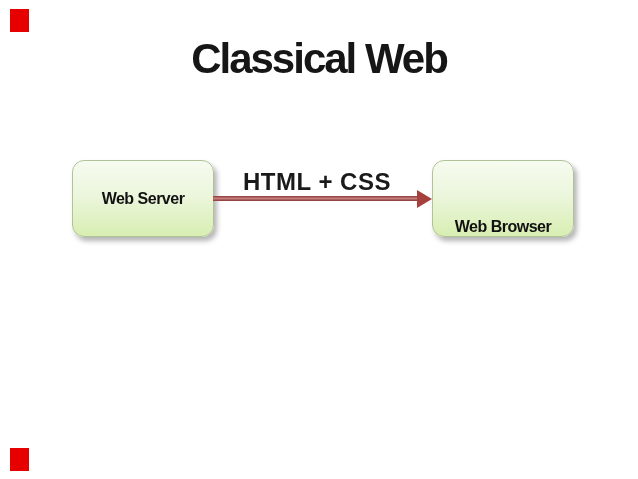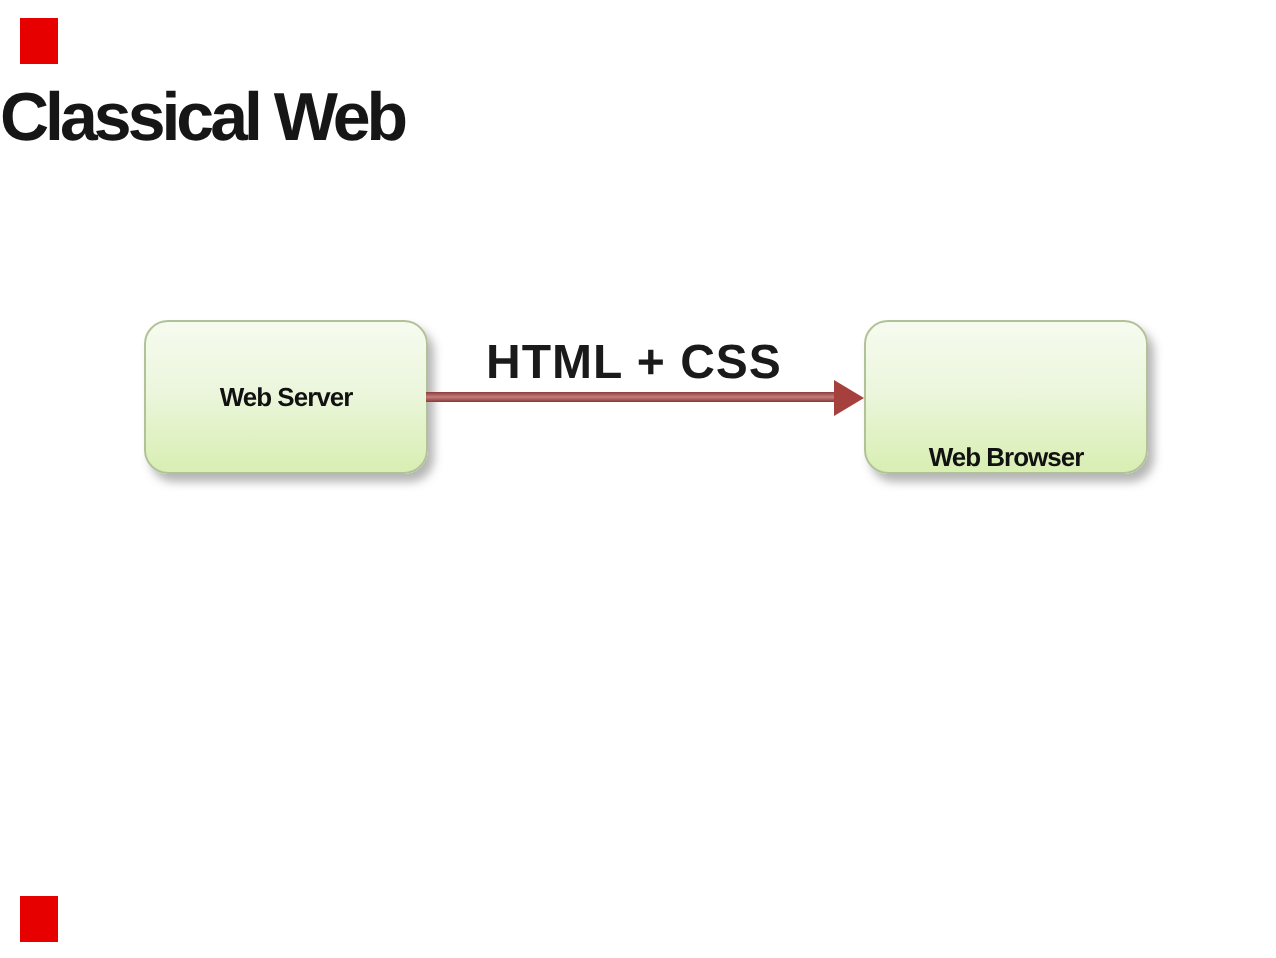--- a/index.html
+++ b/index.html
@@ -22,21 +22,22 @@
     height: 23px;
     background: #e60000;
   }
   .accent-top { top: 9px; }
   .accent-bottom { top: 448px; }
   .slide-title {
     position: absolute;
     top: 35px;
     left: 0;
     width: 638px;
-    font-size: 34px;
+    text-align: center;
+    font-size: 42px;
     font-weight: bold;
     letter-spacing: -2px;
     line-height: 48px;
     color: #161616;
     white-space: nowrap;
   }
   .node {
     position: absolute;
     top: 160px;
     width: 140px;
@@ -45,21 +46,21 @@
     border: 1px solid #b2c298;
     background: linear-gradient(to bottom, #f6fbef 0%, #ecf6dd 45%, #d8eeb2 100%);
     box-shadow: 3px 4px 5px rgba(90, 90, 90, 0.45);
     display: flex;
     align-items: center;
     justify-content: center;
   }
   .node-web-server { left: 72px; }
   .node-web-browser { left: 432px; align-items: flex-end; }
   .node-label {
-    font-size: 13px;
+    font-size: 16px;
     font-weight: bold;
     letter-spacing: -0.5px;
     color: #111111;
     white-space: nowrap;
   }
   .connector-line {
     position: absolute;
     left: 213px;
     top: 196px;
     width: 205px;

